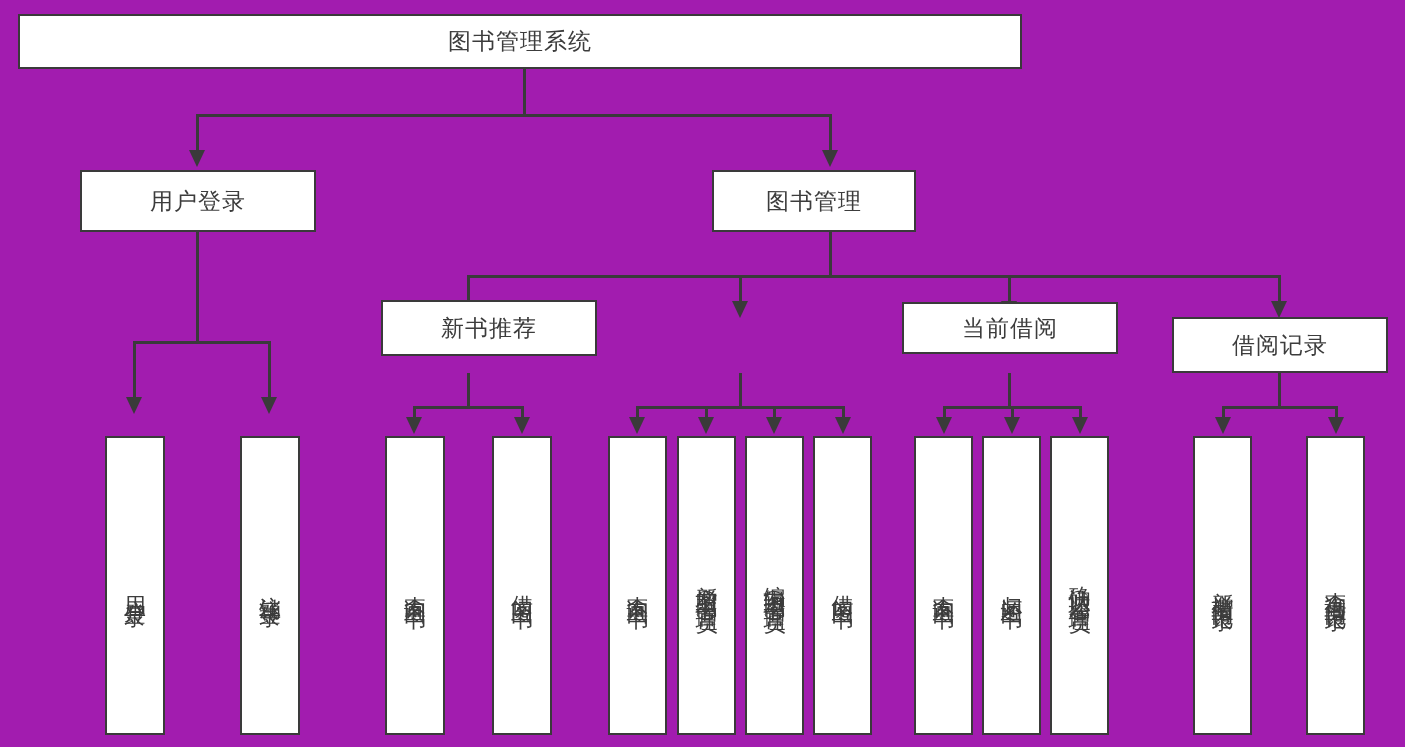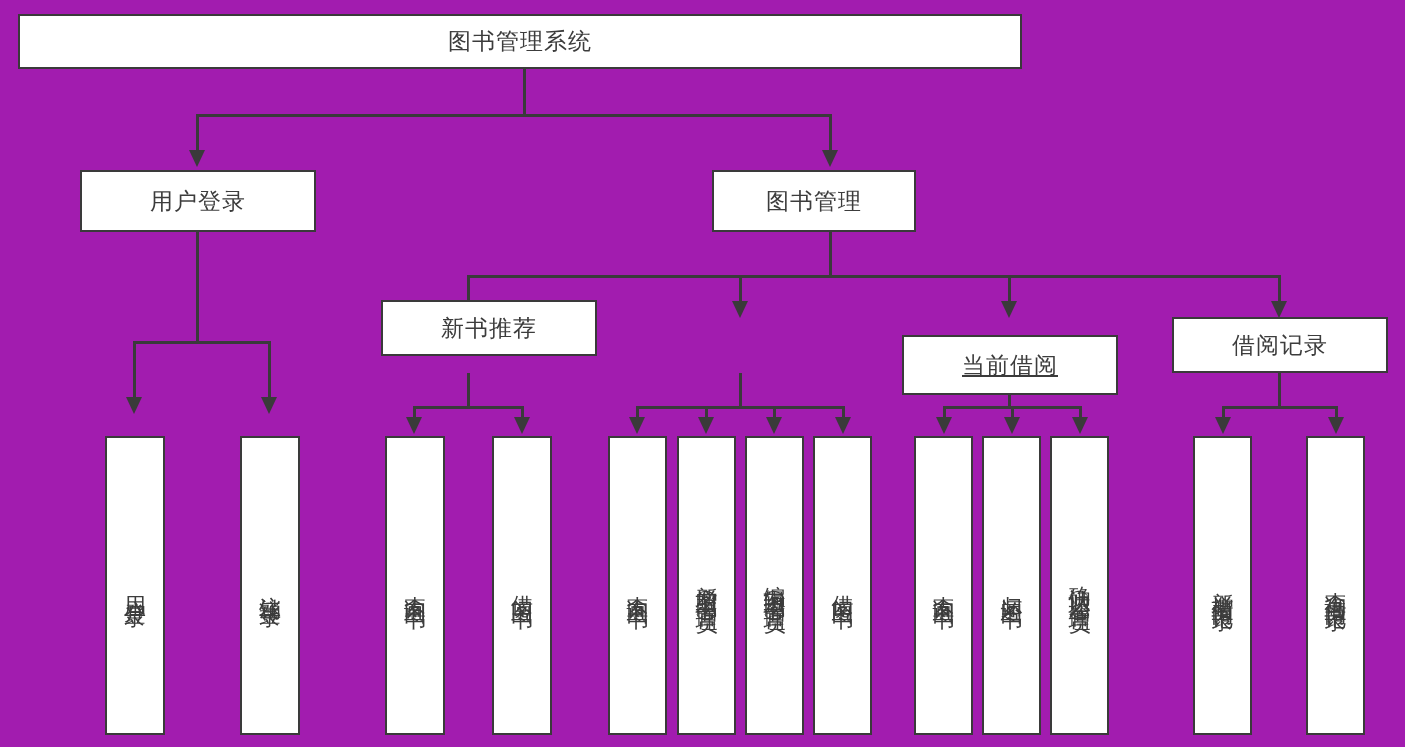--- a/index.html
+++ b/index.html
@@ -129,21 +129,21 @@
   <div class="vline" style="left:739px; top:275px; height:28px;"></div>
   <div class="arrow" style="left:732px; top:301px;"></div>
   <div class="vline" style="left:1008px; top:275px; height:28px;"></div>
   <div class="arrow" style="left:1001px; top:301px;"></div>
   <div class="vline" style="left:1278px; top:275px; height:28px;"></div>
   <div class="arrow" style="left:1271px; top:301px;"></div>
 
   <div class="node" style="left:361px; top:300px; width:216px; height:56px;margin-left:20px;">
     <span class="label">新书推荐</span>
   </div>
-  <div class="node" style="left:902px; top:335px; width:216px; height:60px;text-decoration:underline;">
+  <div class="node" style="left:902px; top:302px; width:216px; height:52px;">
     <span class="label">当前借阅</span>
   </div>
   <div class="node" style="left:1172px; top:317px; width:216px; height:56px;text-align:right;">
     <span class="label">借阅记录</span>
   </div>
 
   <div class="vline" style="left:467px; top:373px; height:35px;"></div>
   <div class="hline" style="left:413px; top:406px; width:110px;"></div>
   <div class="vline" style="left:413px; top:406px; height:14px;"></div>
   <div class="arrow" style="left:406px; top:417px;"></div>

